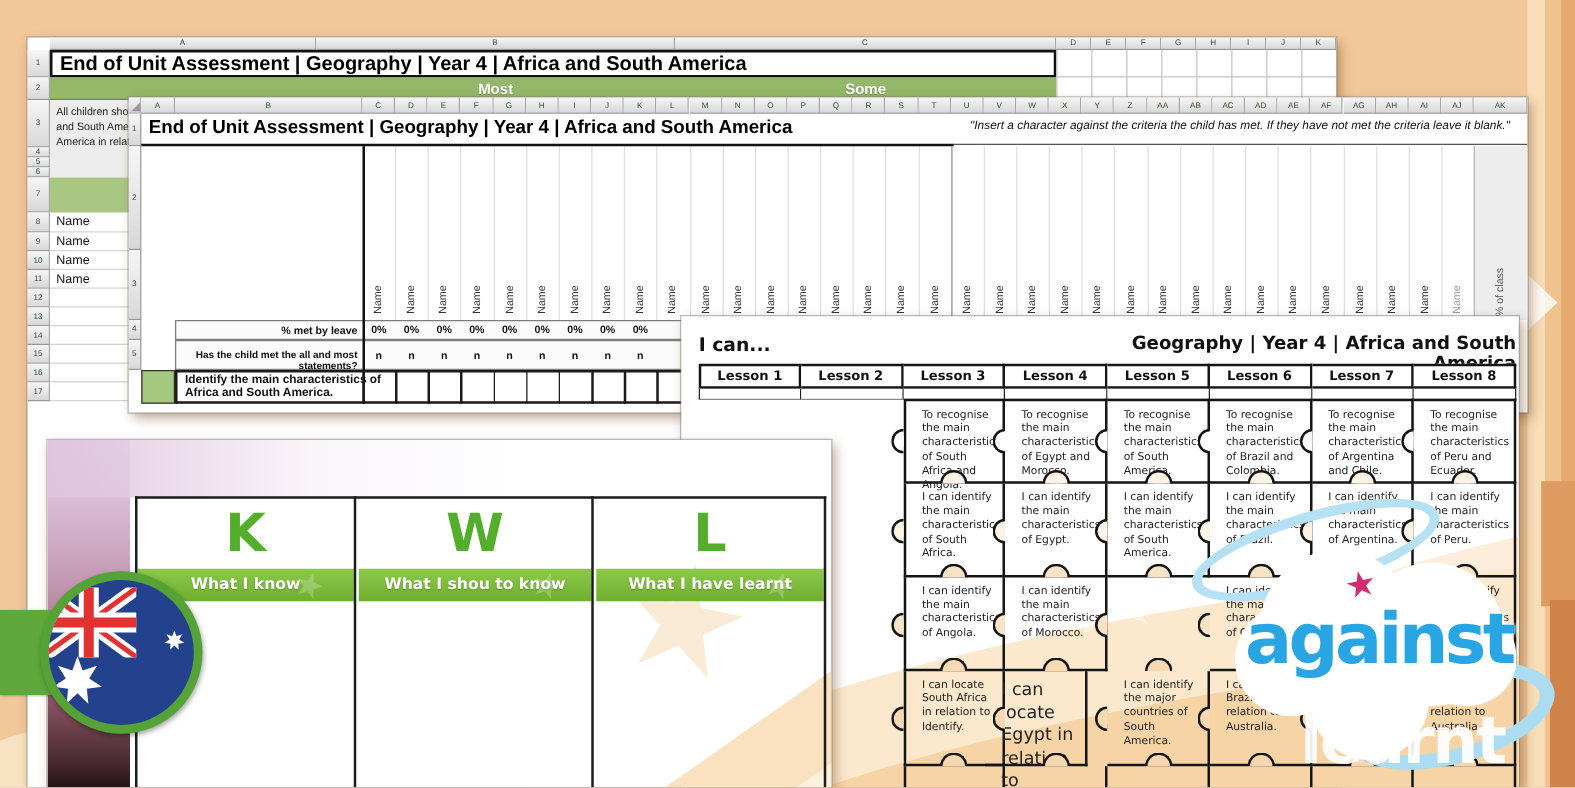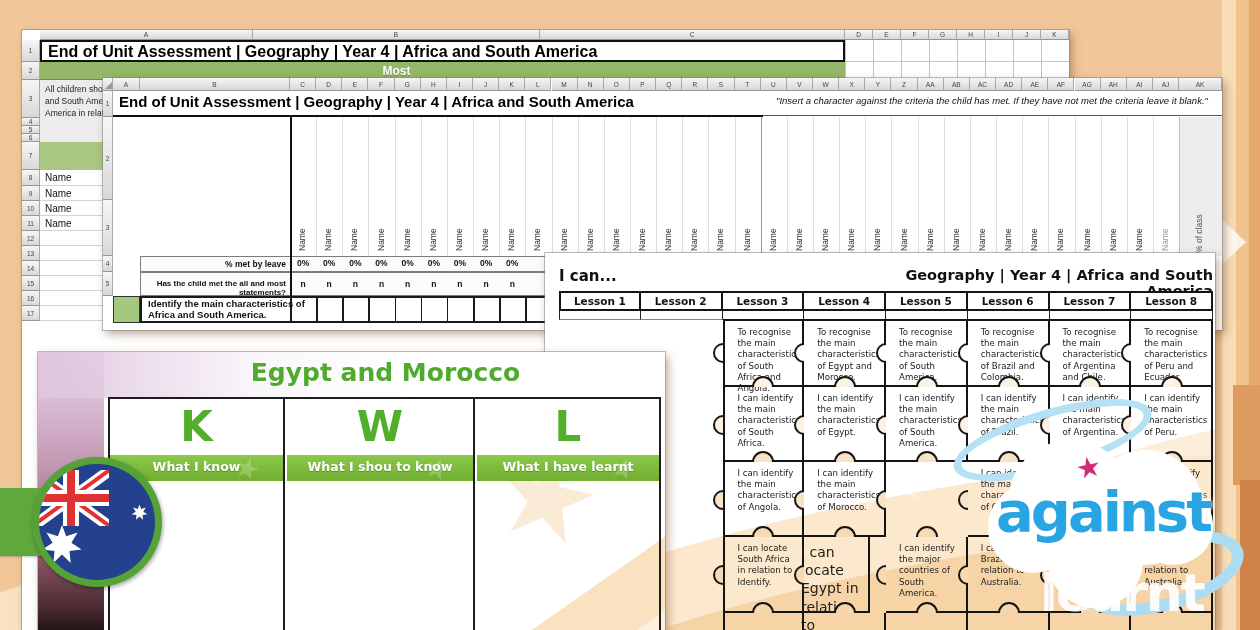--- a/index.html
+++ b/index.html
@@ -25,20 +25,21 @@
   <div class="abs" style="left:1249px;top:0;width:11px;height:630px;background:#e6a96e"></div>
   <div class="abs" style="left:1233px;top:385px;width:27px;height:100px;background:#dd9b60"></div>
   <div class="abs" style="left:1240px;top:480px;width:20px;height:150px;background:#d08349"></div>
   <div class="abs" style="left:1216px;top:214px;width:0;height:0;border-top:28px solid transparent;border-bottom:28px solid transparent;border-left:30px solid rgba(255,255,255,.8)"></div>
   <div class="abs" style="left:-100px;top:558px;width:520px;height:160px;background:#f9e2c2;transform:rotate(-10deg);border-radius:200px 200px 0 0/70px 70px 0 0"></div>
 
   <section id="s1" class="page clip" style="left:22px;top:30px;width:1047px;height:600px">
     <div class="abs" style="left:18px;top:10px;width:805px;height:22px;border:2px solid #111;font-weight:bold;font-size:16px;color:#000;padding:1px 0 0 6px;background:#fff;white-space:nowrap;overflow:hidden">End of Unit Assessment | Geography | Year 4 | Africa and South America</div>
     <div class="abs" style="left:18px;top:32px;width:805px;height:18px;background:#94b769;border-bottom:1px solid #6d8d4a"></div>
     <div class="abs c" style="left:231px;top:32px;width:287px;height:18px;color:#fff;font-weight:bold;font-size:12px;text-shadow:0 1px 1px rgba(0,0,0,.25)">Most</div>
+    <div class="abs c" style="left:518px;top:32px;width:305px;height:18px;color:#fff;font-weight:bold;font-size:12px;text-shadow:0 1px 1px rgba(0,0,0,.25)">Some</div>
     <div class="abs" style="left:18px;top:50px;width:213px;height:62px;background:#ececec"></div>
     <div class="abs" style="left:23px;top:54px;font-size:8.5px;color:#222">All children shou</div>
     <div class="abs" style="left:23px;top:66px;font-size:8.5px;color:#222">and South Amer</div>
     <div class="abs" style="left:23px;top:78px;font-size:8.5px;color:#222">America in relati</div>
     <div class="abs" style="left:18px;top:112px;width:213px;height:28px;background:#a9c783"></div>
     <div class="abs" style="left:23px;top:142px;font-size:10px;color:#111">Name</div>
     <div class="abs" style="left:23px;top:158px;font-size:10px;color:#111">Name</div>
     <div class="abs" style="left:23px;top:173px;font-size:10px;color:#111">Name</div>
     <div class="abs" style="left:23px;top:188px;font-size:10px;color:#111">Name</div>
   <div class="abs colhdr" style="left: 18px; top: 0px; width: 213px; height: 10px;">A</div>
@@ -379,21 +380,20 @@
       <div class="abs bump" style="left: 494.5px; top: 312px; width: 10px; height: 20px; background: rgb(247, 217, 179); border-radius: 10px 0px 0px 10px; border-right: none;"></div>
       <div class="abs bump" style="left: 576.25px; top: 312px; width: 10px; height: 20px; background: rgb(247, 217, 179); border-radius: 10px 0px 0px 10px; border-right: none;"></div>
     </section>
 
   <section id="kwl" class="page clip hand" style="left:38px;top:352px;width:627px;height:278px">
     <div class="abs" style="left:470px;top:200px;width:340px;height:220px;background:#fae1c0;transform:rotate(-35deg)"></div>
     <div class="abs" style="left:525px;top:235px;width:340px;height:220px;background:#fdf0dc;transform:rotate(-35deg)"></div>
     <div class="abs" style="left:455px;top:75px;font-size:120px;color:#f8dfbd;opacity:.6;transform:rotate(12deg)">★</div>
     <div class="abs" style="left:0;top:0;width:66px;height:278px;background:linear-gradient(#e7d6e9 0%,#cfa9c4 30%,#b07f97 55%,#8a5563 75%,#4a2b31 92%,#241416 100%)"></div>
     <div class="abs" style="left:0;top:0;width:627px;height:46px;background:linear-gradient(90deg,rgba(223,196,222,.95),rgba(244,238,246,.5) 35%,rgba(255,255,255,0) 60%)"></div>
-    <div class="abs" style="left:120px;top:6px;width:455px;text-align:center;font-weight:bold;font-size:25px;color:#4faa2d;text-shadow:0 1px 0 rgba(255,255,255,.8)">Egypt and Morocco</div>
   <div class="abs hand" style="left: 72px; top: 48px; width: 173px; height: 52px; display: flex; align-items: center; justify-content: center; font-size: 42px; font-weight: bold; color: rgb(82, 174, 43);">K</div>
       <div class="abs" style="left: 72px; top: 103px; width: 173px; height: 26px; background: linear-gradient(rgb(140, 201, 74), rgb(111, 174, 47));"></div>
       <div class="abs" style="left: 197px; top: 100px; font-size: 28px; color: rgb(255, 255, 255); opacity: 0.22; transform: rotate(18deg);">★</div>
       <div class="abs hand" style="left: 72px; top: 107px; width: 173px; text-align: center; font-size: 12.5px; font-weight: bold; color: rgb(255, 255, 255); text-shadow: rgba(0, 0, 0, 0.25) 0px 1px 1px;">What I know</div>
       <div class="abs hand" style="left: 249px; top: 48px; width: 186px; height: 52px; display: flex; align-items: center; justify-content: center; font-size: 42px; font-weight: bold; color: rgb(82, 174, 43);">W</div>
       <div class="abs" style="left: 249px; top: 103px; width: 186px; height: 26px; background: linear-gradient(rgb(140, 201, 74), rgb(111, 174, 47));"></div>
       <div class="abs" style="left: 387px; top: 100px; font-size: 28px; color: rgb(255, 255, 255); opacity: 0.22; transform: rotate(18deg);">★</div>
       <div class="abs hand" style="left: 249px; top: 107px; width: 186px; text-align: center; font-size: 12.5px; font-weight: bold; color: rgb(255, 255, 255); text-shadow: rgba(0, 0, 0, 0.25) 0px 1px 1px;">What I shou to know</div>
       <div class="abs hand" style="left: 439px; top: 48px; width: 182px; height: 52px; display: flex; align-items: center; justify-content: center; font-size: 42px; font-weight: bold; color: rgb(82, 174, 43);">L</div>
       <div class="abs" style="left: 439px; top: 103px; width: 182px; height: 26px; background: linear-gradient(rgb(140, 201, 74), rgb(111, 174, 47));"></div>

